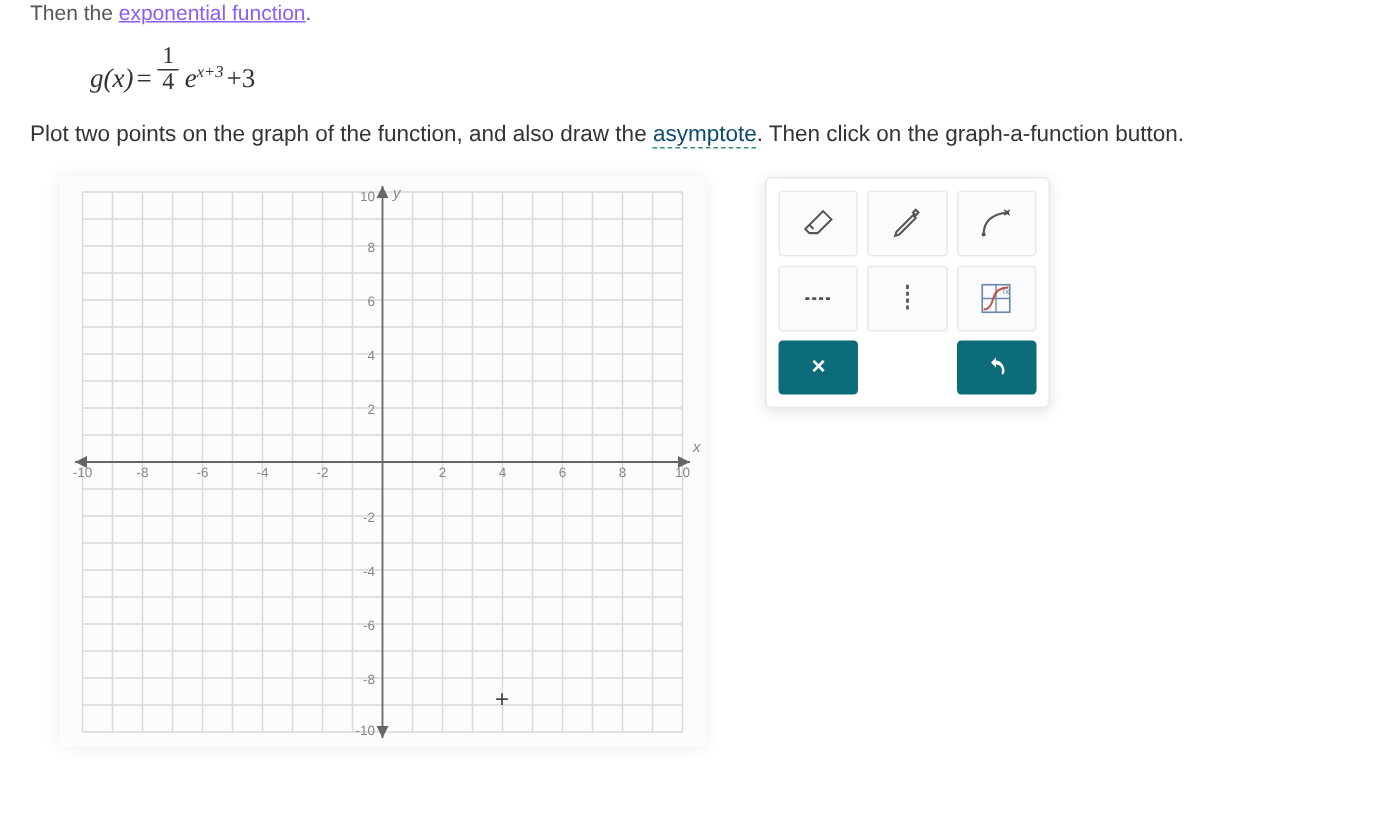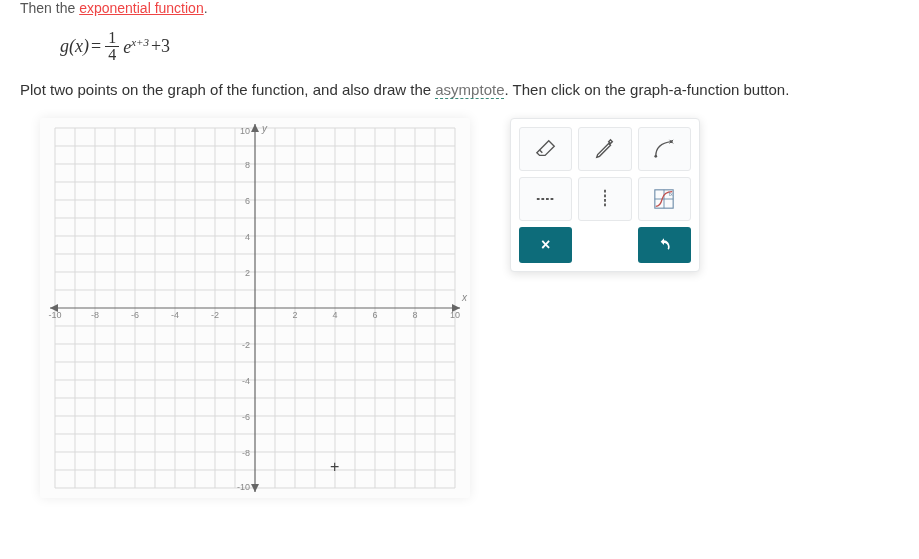--- a/index.html
+++ b/index.html
@@ -9,27 +9,27 @@
       color: #333;
       background: #fff;
       padding: 0 20px 20px 20px;
       width: 919px;
     }
     .header-cutoff {
       font-size: 14px;
       color: #555;
       padding-bottom: 6px;
     }
-    .header-cutoff .link { text-decoration: underline; color: #ef4444; }
+    .header-cutoff .link { text-decoration: underline; color: #8b5cf6; }
     .formula {
       font-family: "Times New Roman", serif;
       font-size: 18px;
       padding: 8px 0 12px 40px;
       display: flex;
-      align-items: center;
+      align-items: flex-end;
       gap: 2px;
     }
     .formula .lhs { font-style: italic; }
     .formula .frac {
       display: inline-flex;
       flex-direction: column;
       align-items: center;
       vertical-align: middle;
       line-height: 1;
       margin: 0 2px;
@@ -38,21 +38,21 @@
     .formula .frac .num { border-bottom: 1px solid #333; padding: 0 3px; }
     .formula .frac .den { padding: 0 3px; }
     .formula .e { font-style: italic; }
     .formula sup { font-size: 11px; font-style: italic; }
     .instruction {
       font-size: 15px;
       color: #333;
       padding: 6px 0 20px 0;
     }
     .instruction .link {
-      color: #737373;
+      color: #0c4a6e;
       border-bottom: 1px dashed #3a8a7a;
       cursor: pointer;
     }
     .workarea {
       display: flex;
       align-items: flex-start;
       gap: 40px;
       padding-left: 20px;
     }
 

